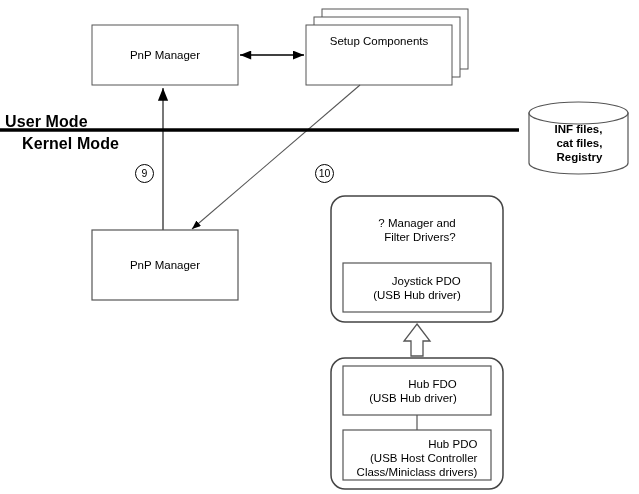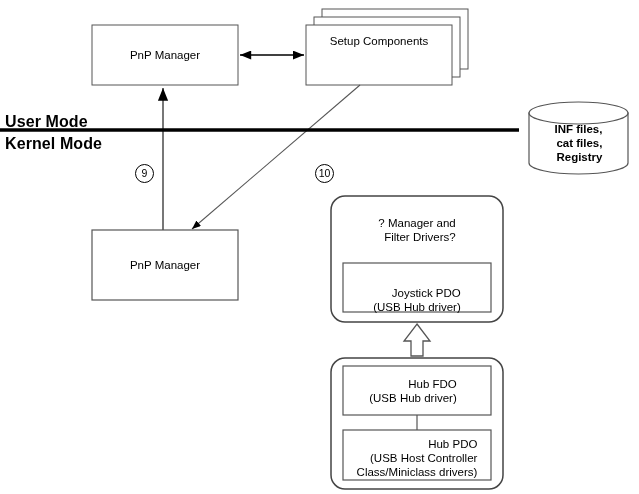--- a/index.html
+++ b/index.html
@@ -105,36 +105,36 @@
     <line x1="417" y1="415" x2="417" y2="430" stroke="#555555" stroke-width="1.2"></line>
     <rect x="343" y="430" width="148" height="50" fill="#ffffff" stroke="#555555" stroke-width="1.2"></rect>
   </svg>
 
   <div class="box-label center-v" style="left:92px; top:25px; width:146px; height:60px;">PnP Manager</div>
 
   <div class="box-label center-v" style="left:306px; top:11px; width:146px; height:60px;">Setup Components</div>
 
   <div class="mode-label" style="left:5px; top:113px;">User Mode</div>
 
-  <div class="mode-label" style="left:5px; top:135px;text-align:right;">Kernel Mode</div>
+  <div class="mode-label" style="left:22px; top:135px;text-align:right;">Kernel Mode</div>
 
   <div class="box-label center-v" style="left:529px; top:113px; width:99px; height:60px;font-weight:bold;">INF files,
 cat files,
 Registry</div>
 
   <div class="step-num" style="left:135px; top:164px;">9</div>
 
   <div class="step-num" style="left:267px; top:164px;margin-left:48px;">10</div>
 
   <div class="box-label center-v" style="left:92px; top:230px; width:146px; height:70px;">PnP Manager</div>
 
   <div class="box-label center-v" style="left:331px; top:205px; width:172px; height:50px;">? Manager and
 Filter Drivers?</div>
 
-  <div class="box-label center-v" style="left:343px; top:275px; width:148px; height:49px;">Joystick PDO
+  <div class="box-label center-v" style="left:343px; top:263px; width:148px; height:49px;">Joystick PDO
 (USB Hub driver)</div>
 
   <div class="box-label center-v" style="left:343px; top:366px; width:140px; height:49px;">Hub FDO
 (USB Hub driver)</div>
 
   <div class="box-label center-v" style="left:343px; top:430px; width:148px; height:56px;">Hub PDO
 (USB Host Controller
 Class/Miniclass drivers)</div>
 
 </div>

